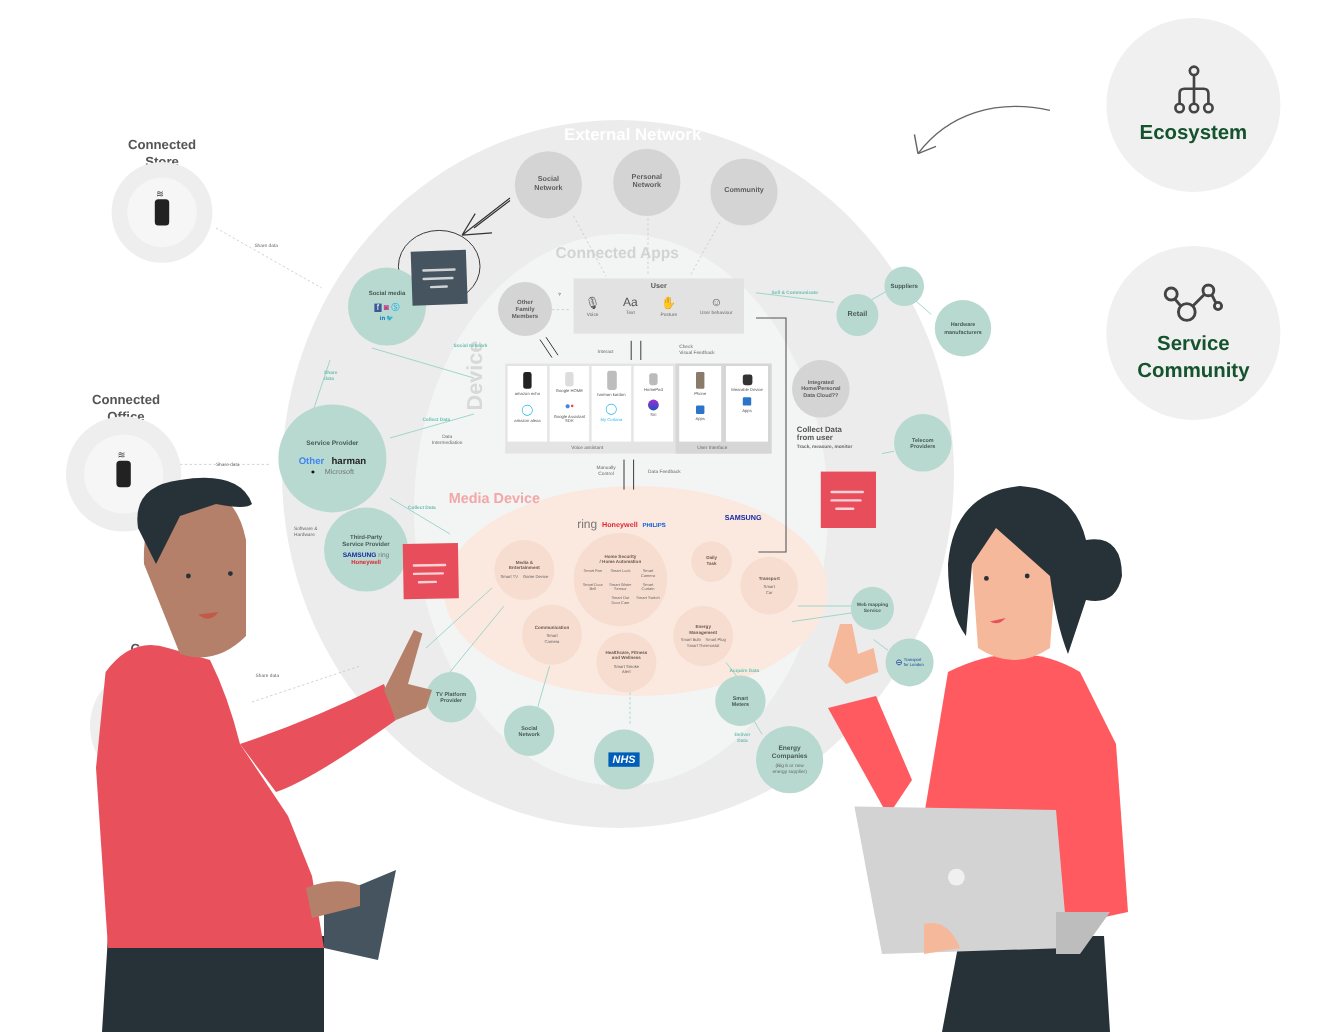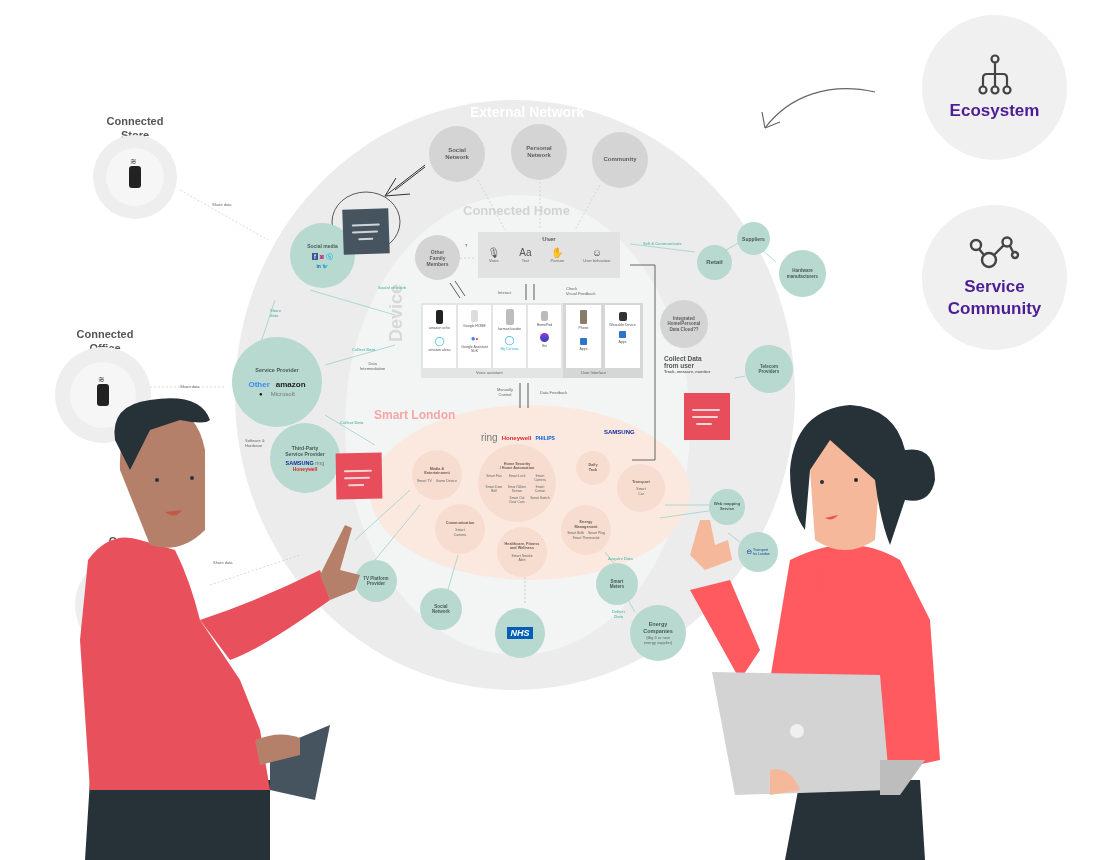--- a/index.html
+++ b/index.html
@@ -8,38 +8,38 @@
   .circ{position:absolute;border-radius:50%;display:flex;flex-direction:column;align-items:center;justify-content:center;text-align:center;}
   .teal{background:#b7d9d0;color:#4a5a56;}
   .grey{background:#d4d4d4;color:#5e5e5e;}
   .peach{background:#f7ddd0;color:#6b5a52;}
   .lbl{font-weight:bold;font-size:6px;line-height:1.2;}
   .tiny{font-size:4px;line-height:1.25;color:#666;}
   .teal-txt{color:#6cc1b2;font-size:4px;font-weight:bold;}
   .ring-title{font-weight:bold;color:#fff;}
   .sticky{position:absolute;}
   .sticky .ln{position:absolute;height:1.5px;background:rgba(255,255,255,.75);border-radius:1px;}
-  .side-btn{position:absolute;border-radius:50%;background:#eff0ef;display:flex;flex-direction:column;align-items:center;justify-content:center;text-align:center;color:#4c1d95;font-weight:bold;font-size:17px;line-height:1.25;}
+  .side-btn{position:absolute;border-radius:50%;background:#eff0ef;display:flex;flex-direction:column;align-items:center;justify-content:center;text-align:center;color:#14532d;font-weight:bold;font-size:17px;line-height:1.25;}
   .conn-title{position:absolute;font-weight:bold;font-size:11px;color:#555;text-align:center;line-height:1.3;}
   .conn-outer{position:absolute;border-radius:50%;background:#eeeeee;}
   .conn-inner{position:absolute;border-radius:50%;background:#f6f6f6;display:flex;align-items:center;justify-content:center;}
   .speaker{width:12px;height:22px;background:#222;border-radius:3px;position:relative;}
   .wifi{position:absolute;top:-9px;left:1px;font-size:8px;color:#444;}
   .dev-card{background:#fff;position:absolute;display:flex;flex-direction:column;align-items:center;}
   .dev-cap{font-size:3.5px;color:#555;text-align:center;margin-top:2px;}
 </style>
 </head>
 <body>
 
 <div class="abs" style="left:235px;top:100px;width:560px;height:590px;border-radius:50%;background:#ececec;"></div>
 <div class="abs ring-title" style="left:470px;top:104px;font-size:14px;">External Network</div>
 <div class="abs" style="left:345px;top:195px;width:345px;height:460px;border-radius:50%;background:#f3f4f4;"></div>
-<div class="abs" style="left:463px;top:203px;font-size:13px;font-weight:bold;color:#d3d3d3;">Connected Home</div>
+<div class="abs" style="left:463px;top:203px;font-size:13px;font-weight:bold;color:#d3d3d3;">Connected Apps</div>
 <div class="abs" style="left:370px;top:405px;width:320px;height:175px;border-radius:50%;background:#fbe9e0;"></div>
-<div class="abs" style="left:374px;top:408px;font-size:12px;font-weight:bold;color:#f3a7a7;">Smart London</div>
+<div class="abs" style="left:374px;top:408px;font-size:12px;font-weight:bold;color:#f3a7a7;">Media Device</div>
 
 <svg class="abs" style="left:0;top:0;" width="1110" height="860">
   <g stroke="#c9c9c9" stroke-width="0.7" stroke-dasharray="2,2" fill="none">
     <line x1="180" y1="190" x2="268" y2="240"></line>
     <line x1="150" y1="387" x2="225" y2="387"></line>
     <line x1="210" y1="585" x2="300" y2="555"></line>
     <line x1="478" y1="180" x2="505" y2="230"></line>
     <line x1="540" y1="178" x2="540" y2="230"></line>
     <line x1="600" y1="185" x2="575" y2="230"></line>
     <line x1="460" y1="258" x2="476" y2="258"></line>
@@ -239,21 +239,21 @@
   </div>
   <div style="font-size:5px;margin-top:1px;"><b style="color:#0077b5;">in</b> <span style="color:#1da1f2;">🐦</span></div>
 </div>
 <div class="abs teal-txt" style="left:378px;top:285px;">Social network</div>
 <div class="abs teal-txt" style="left:270px;top:308px;width:14px;">Share data</div>
 
 <div class="circ teal" style="left:232px;top:337px;width:90px;height:90px;">
   <span class="lbl" style="font-size:5.5px">Service Provider</span>
   <div style="display:flex;gap:6px;margin-top:6px;font-size:8px;font-weight:bold;">
     <span style="color:#4285f4;">Other</span>
-    <span style="color:#222;">amazon</span>
+    <span style="color:#222;">harman</span>
   </div>
   <div style="display:flex;gap:8px;margin-top:2px;font-size:6px;">
     <span style="color:#111;">●</span>
     <span style="color:#777;">Microsoft</span>
   </div>
 </div>
 <div class="abs teal-txt" style="left:352px;top:347px;">Collect Data</div>
 <div class="abs tiny" style="left:360px;top:361px;text-align:center;">
   <div>Data</div>
     <div>Intermediation</div>

